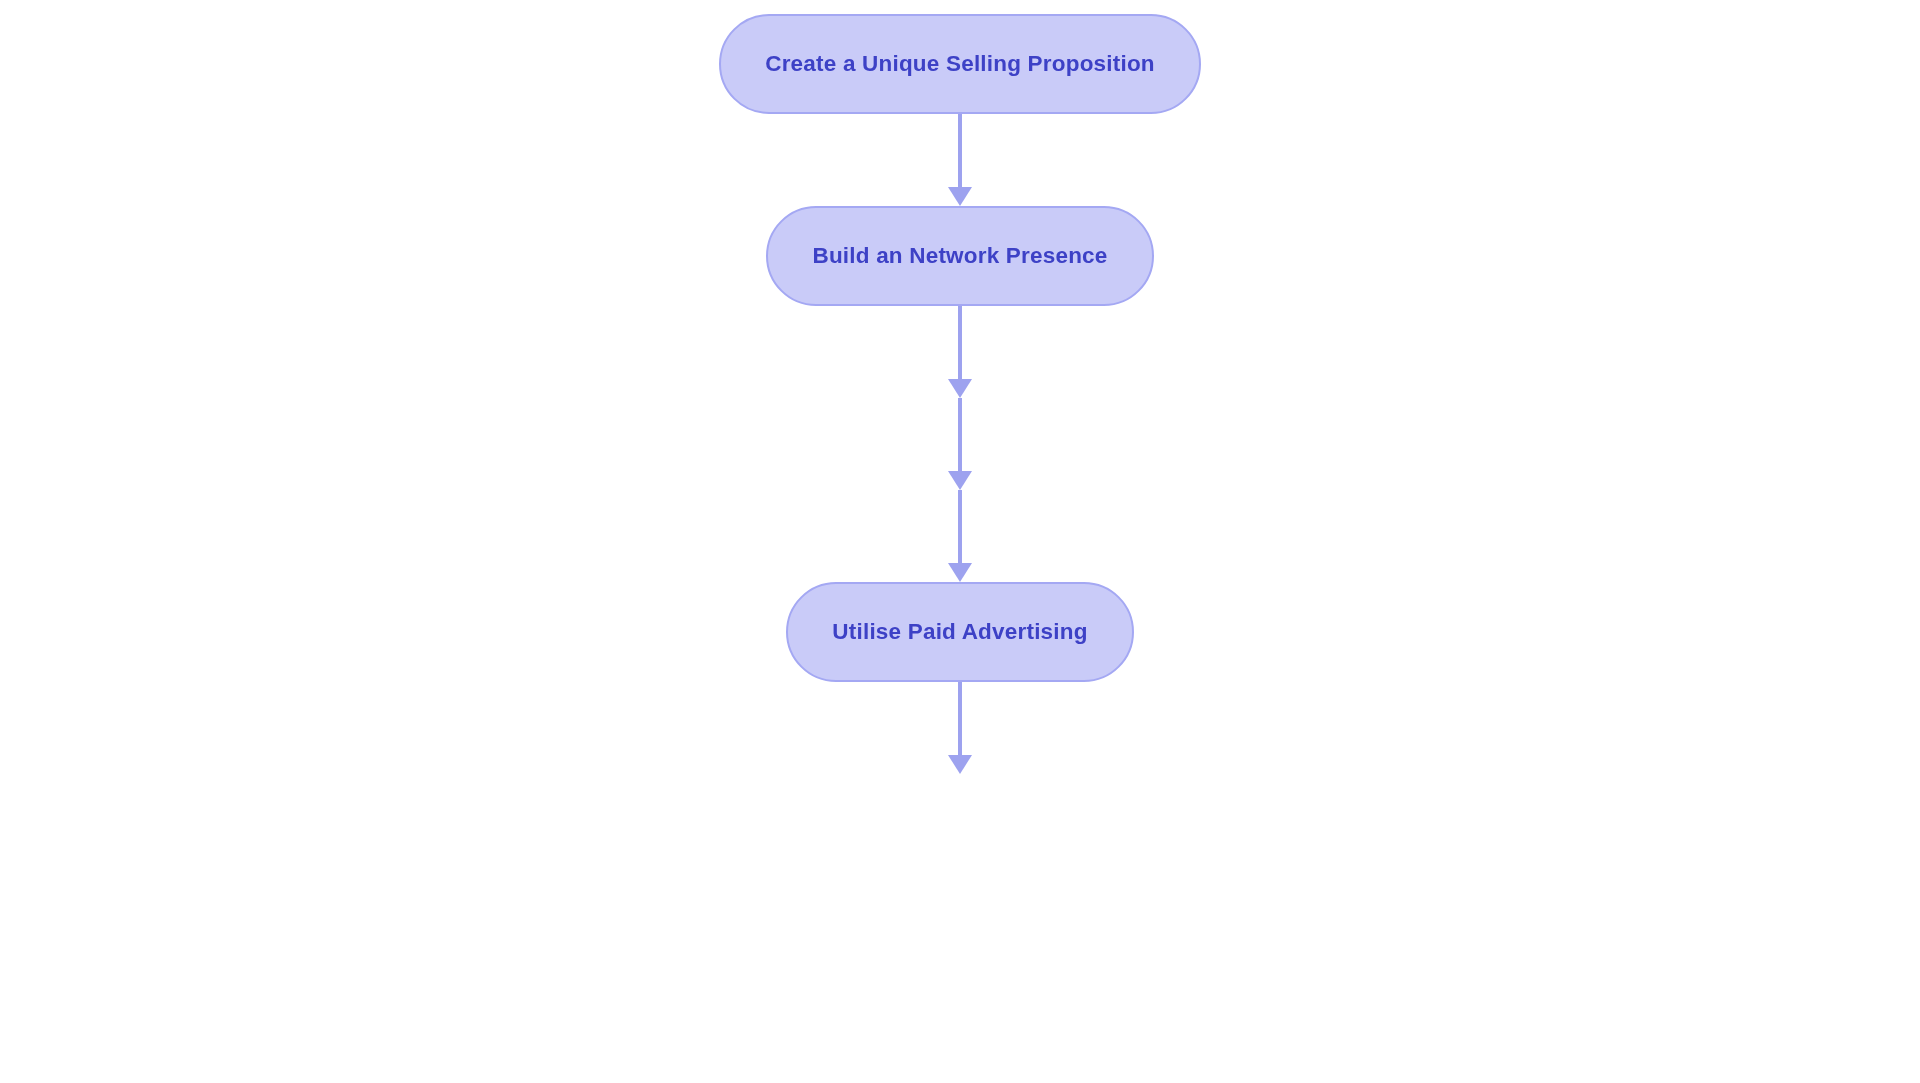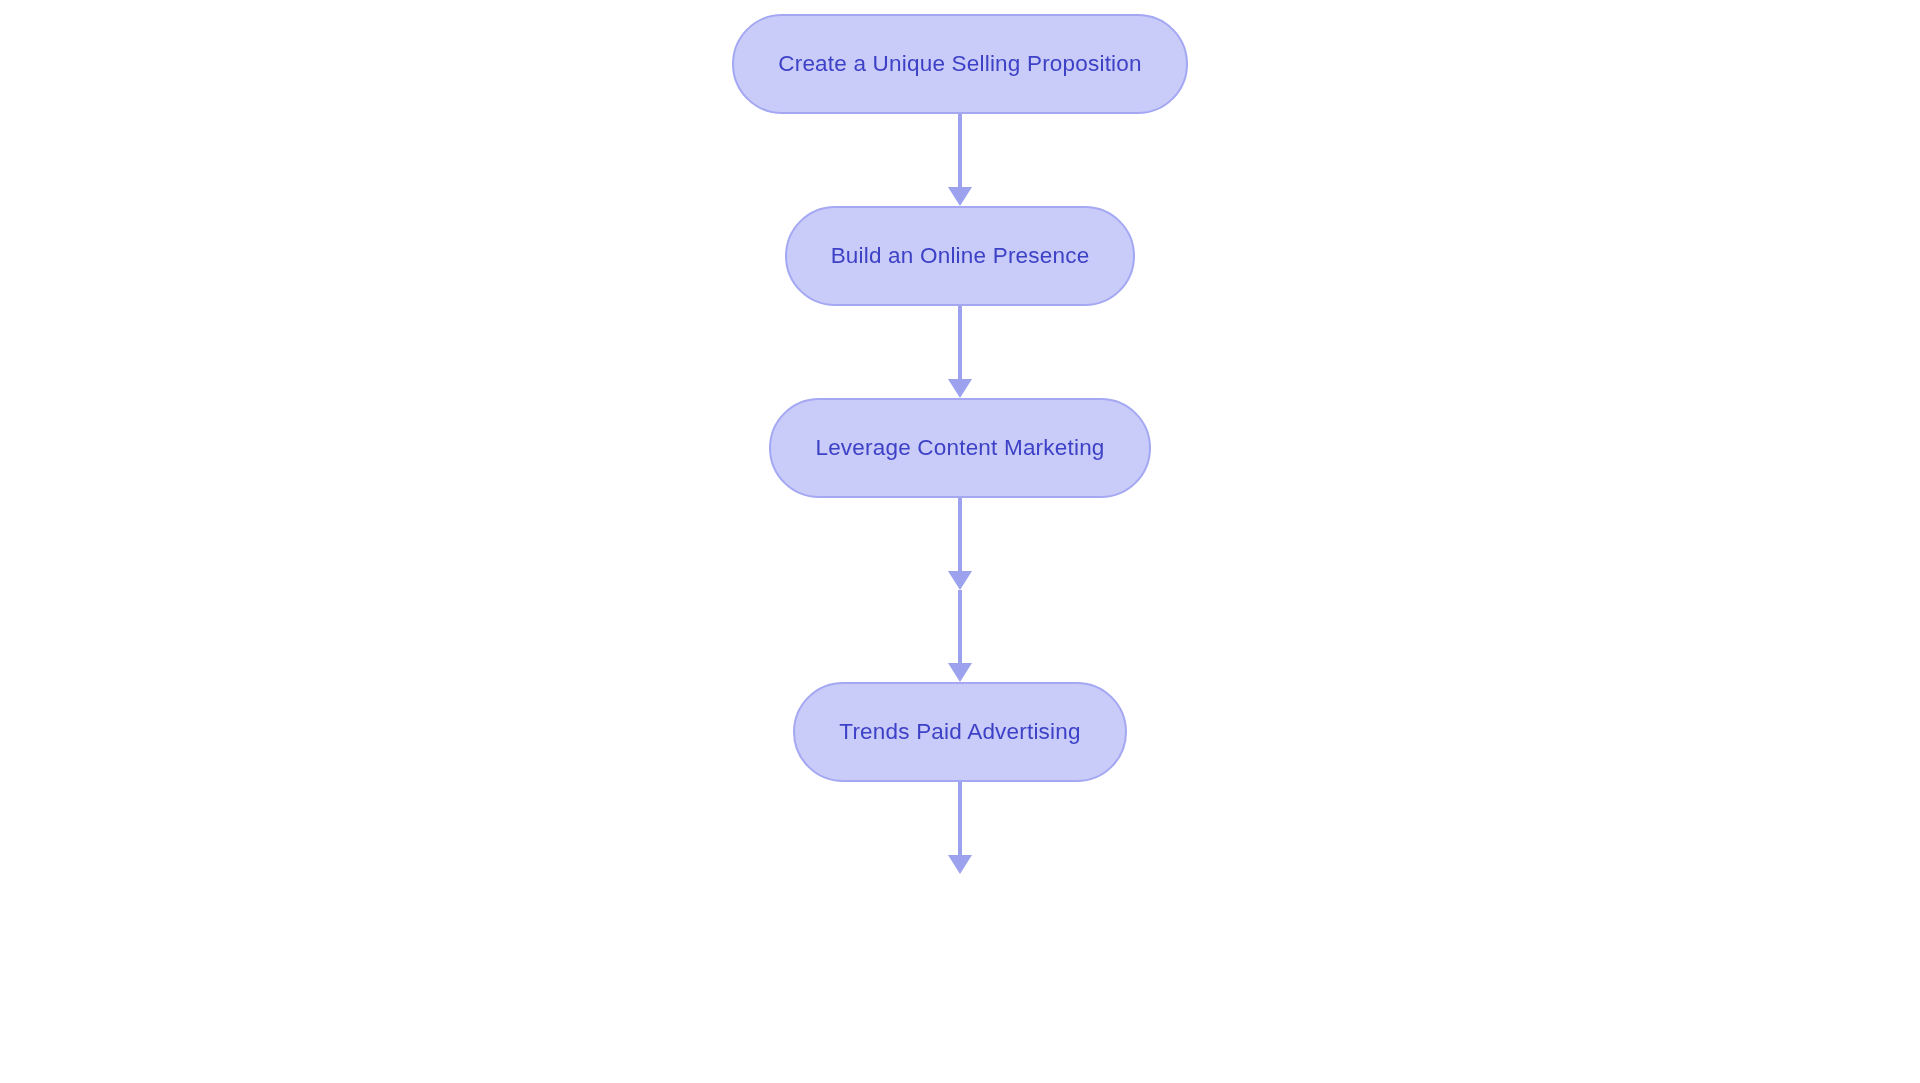--- a/index.html
+++ b/index.html
@@ -32,21 +32,21 @@
     background:var(--node-fill);
     border:2px solid var(--node-border);
     display:flex;
     align-items:center;
     justify-content:center;
     padding:0 44px;
     flex:0 0 auto;
   }
   .node-label{
     font-size:22.5px;
-    font-weight:400;
+    font-weight:700;
     letter-spacing:0.2px;
     color:var(--node-text);
     white-space:nowrap;
   }
   .arrow{
     height:92px;
     flex:0 0 auto;
     display:flex;
     flex-direction:column;
     align-items:center;
@@ -72,45 +72,42 @@
   <div class="node">
     <span class="node-label">Create a Unique Selling Proposition</span>
   </div>
 
   <div class="arrow">
     <div class="arrow-line"></div>
     <div class="arrow-head"></div>
   </div>
 
   <div class="node">
-    <span class="node-label">Build an Online Presence</span>
-  </div>
-
-  <div class="arrow">
-    <div class="arrow-line"></div>
-    <div class="arrow-head"></div>
-  </div>
-
-  <div class="node">
-    <span class="node-label">Leverage Content Marketing</span>
+    <span class="node-label">Build an Network Presence</span>
   </div>
 
   <div class="arrow">
     <div class="arrow-line"></div>
     <div class="arrow-head"></div>
   </div>
 
 
   <div class="arrow">
     <div class="arrow-line"></div>
     <div class="arrow-head"></div>
   </div>
 
+
+  <div class="arrow">
+    <div class="arrow-line"></div>
+    <div class="arrow-head"></div>
+  </div>
+
   <div class="node">
-    <span class="node-label">Trends Paid Advertising</span>
+    <span class="node-label">Utilise Paid Advertising</span>
   </div>
 
   <div class="arrow">
     <div class="arrow-line"></div>
     <div class="arrow-head"></div>
   </div>
 
 
 </div>
 

